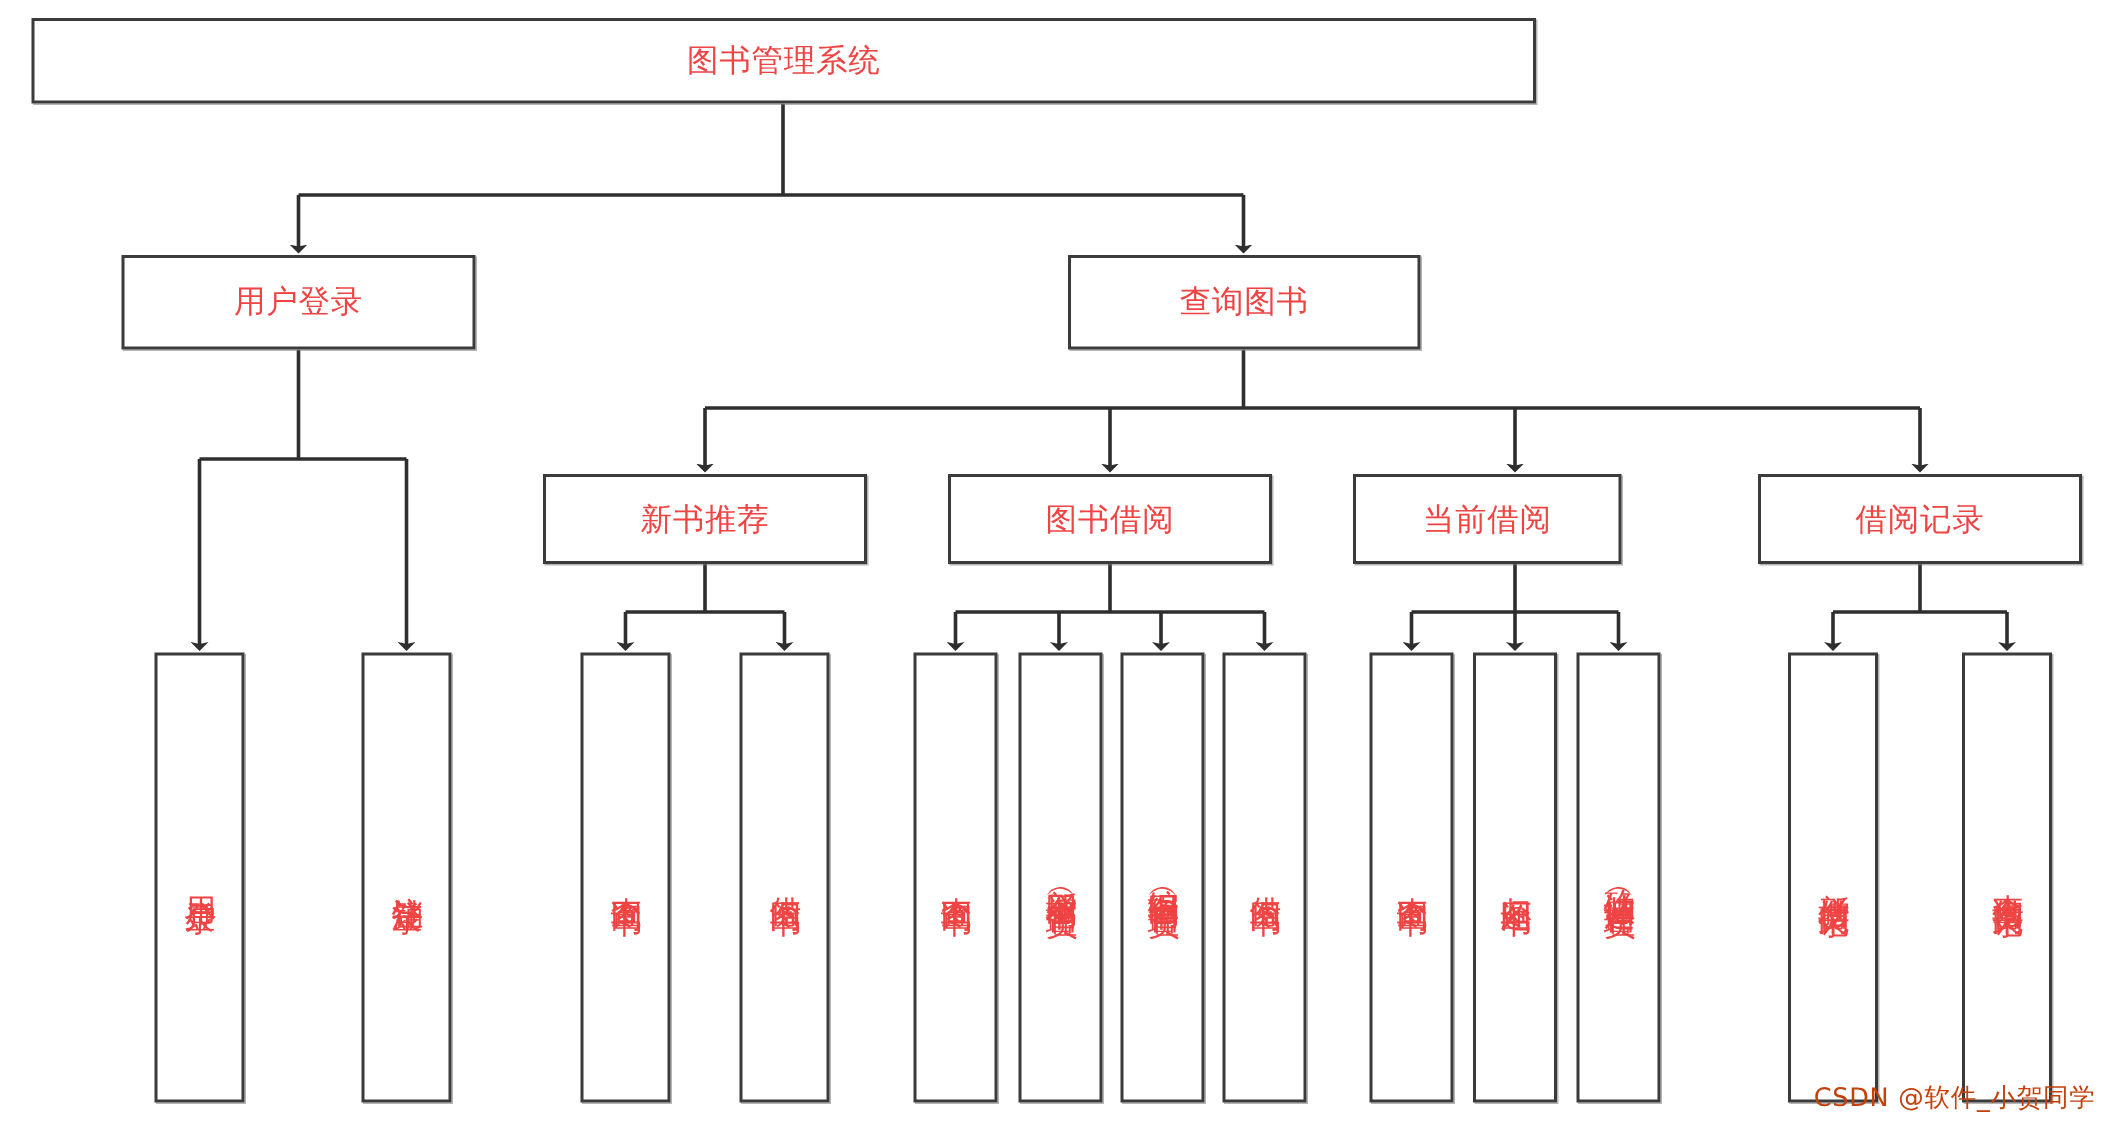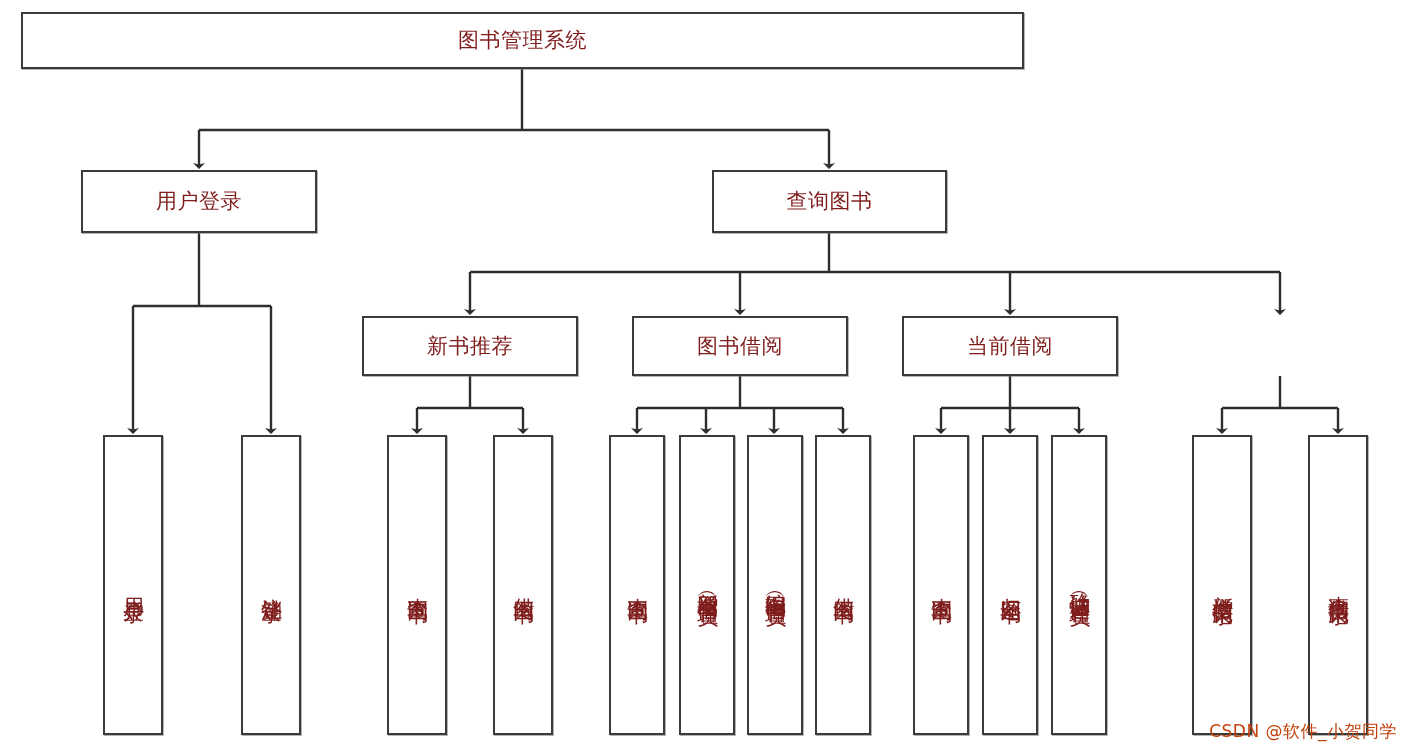--- a/index.html
+++ b/index.html
@@ -30,21 +30,21 @@
     display:flex;
     align-items:center;
     justify-content:center;
     box-shadow:1px 1px 0 rgba(120,120,120,0.55);
     z-index:2;
   }
   .node .label{
     font-size:21px;
     line-height:1.15;
     letter-spacing:0.5px;
-    color:#7f1d1d;
+    color:#ef4444;
     white-space:nowrap;
     text-align:center;
   }
   .node.root .label{font-size:21px;}
   .node.leaf{
     border-width:2px;
     align-items:center;
     justify-content:center;
     padding:4px 0;
   }
@@ -135,22 +135,25 @@
   <div class="node" style="left:712px; top:170px; width:235px; height:63px;">
     <span class="label">查询图书</span>
   </div>
 
   <div class="node" style="left:362px; top:316px; width:216px; height:60px;">
     <span class="label">新书推荐</span>
   </div>
   <div class="node" style="left:632px; top:316px; width:216px; height:60px;">
     <span class="label">图书借阅</span>
   </div>
-  <div class="node" style="left:902px; top:316px; width:216px; height:60px;">
+  <div class="node" style="left:902px; top:316px; width:179px; height:60px;">
     <span class="label">当前借阅</span>
+  </div>
+  <div class="node" style="left:1172px; top:316px; width:216px; height:60px;">
+    <span class="label">借阅记录</span>
   </div>
 
   <div class="node leaf" style="left:103px; top:435px; width:60px; height:300px;">
     <span class="label">用户登录</span>
   </div>
   <div class="node leaf" style="left:241px; top:435px; width:60px; height:300px;">
     <span class="label">注销登录</span>
   </div>
 
   <div class="node leaf" style="left:387px; top:435px; width:60px; height:300px;">

